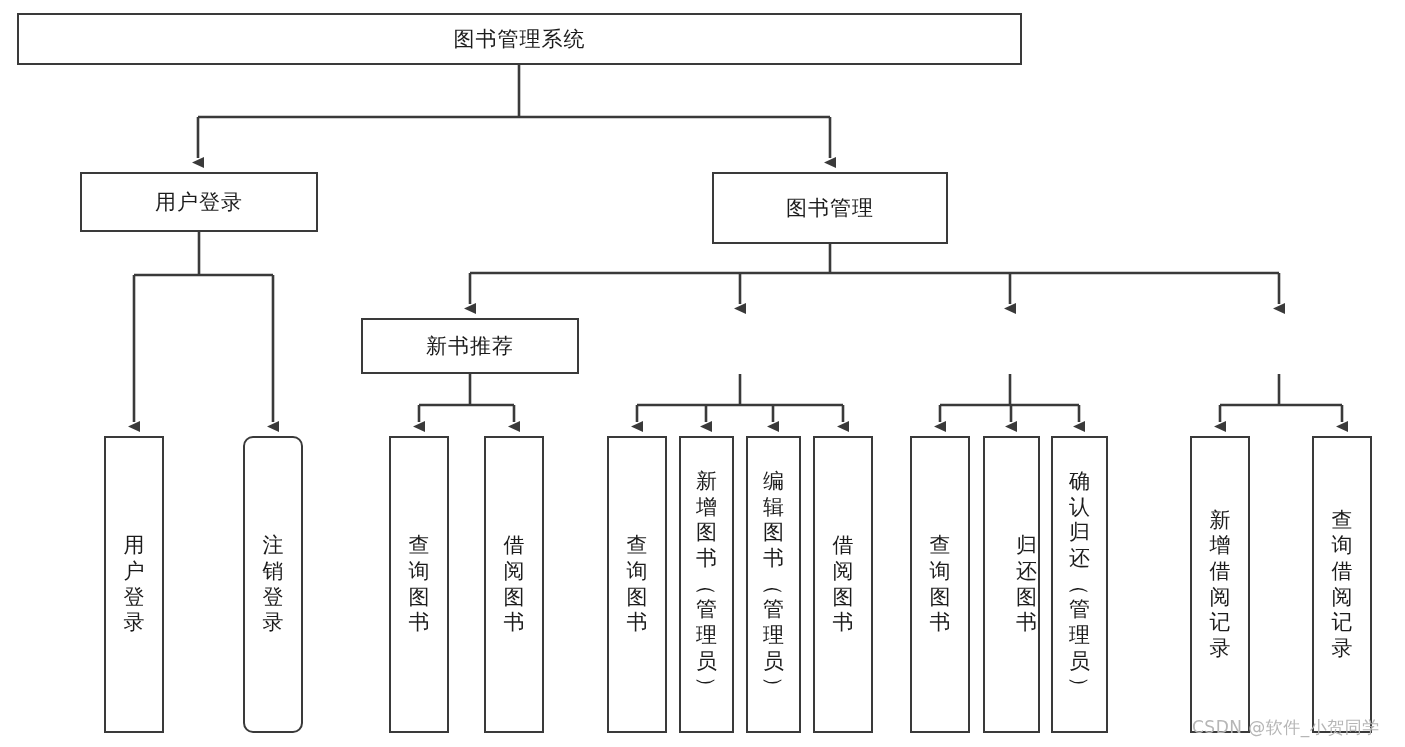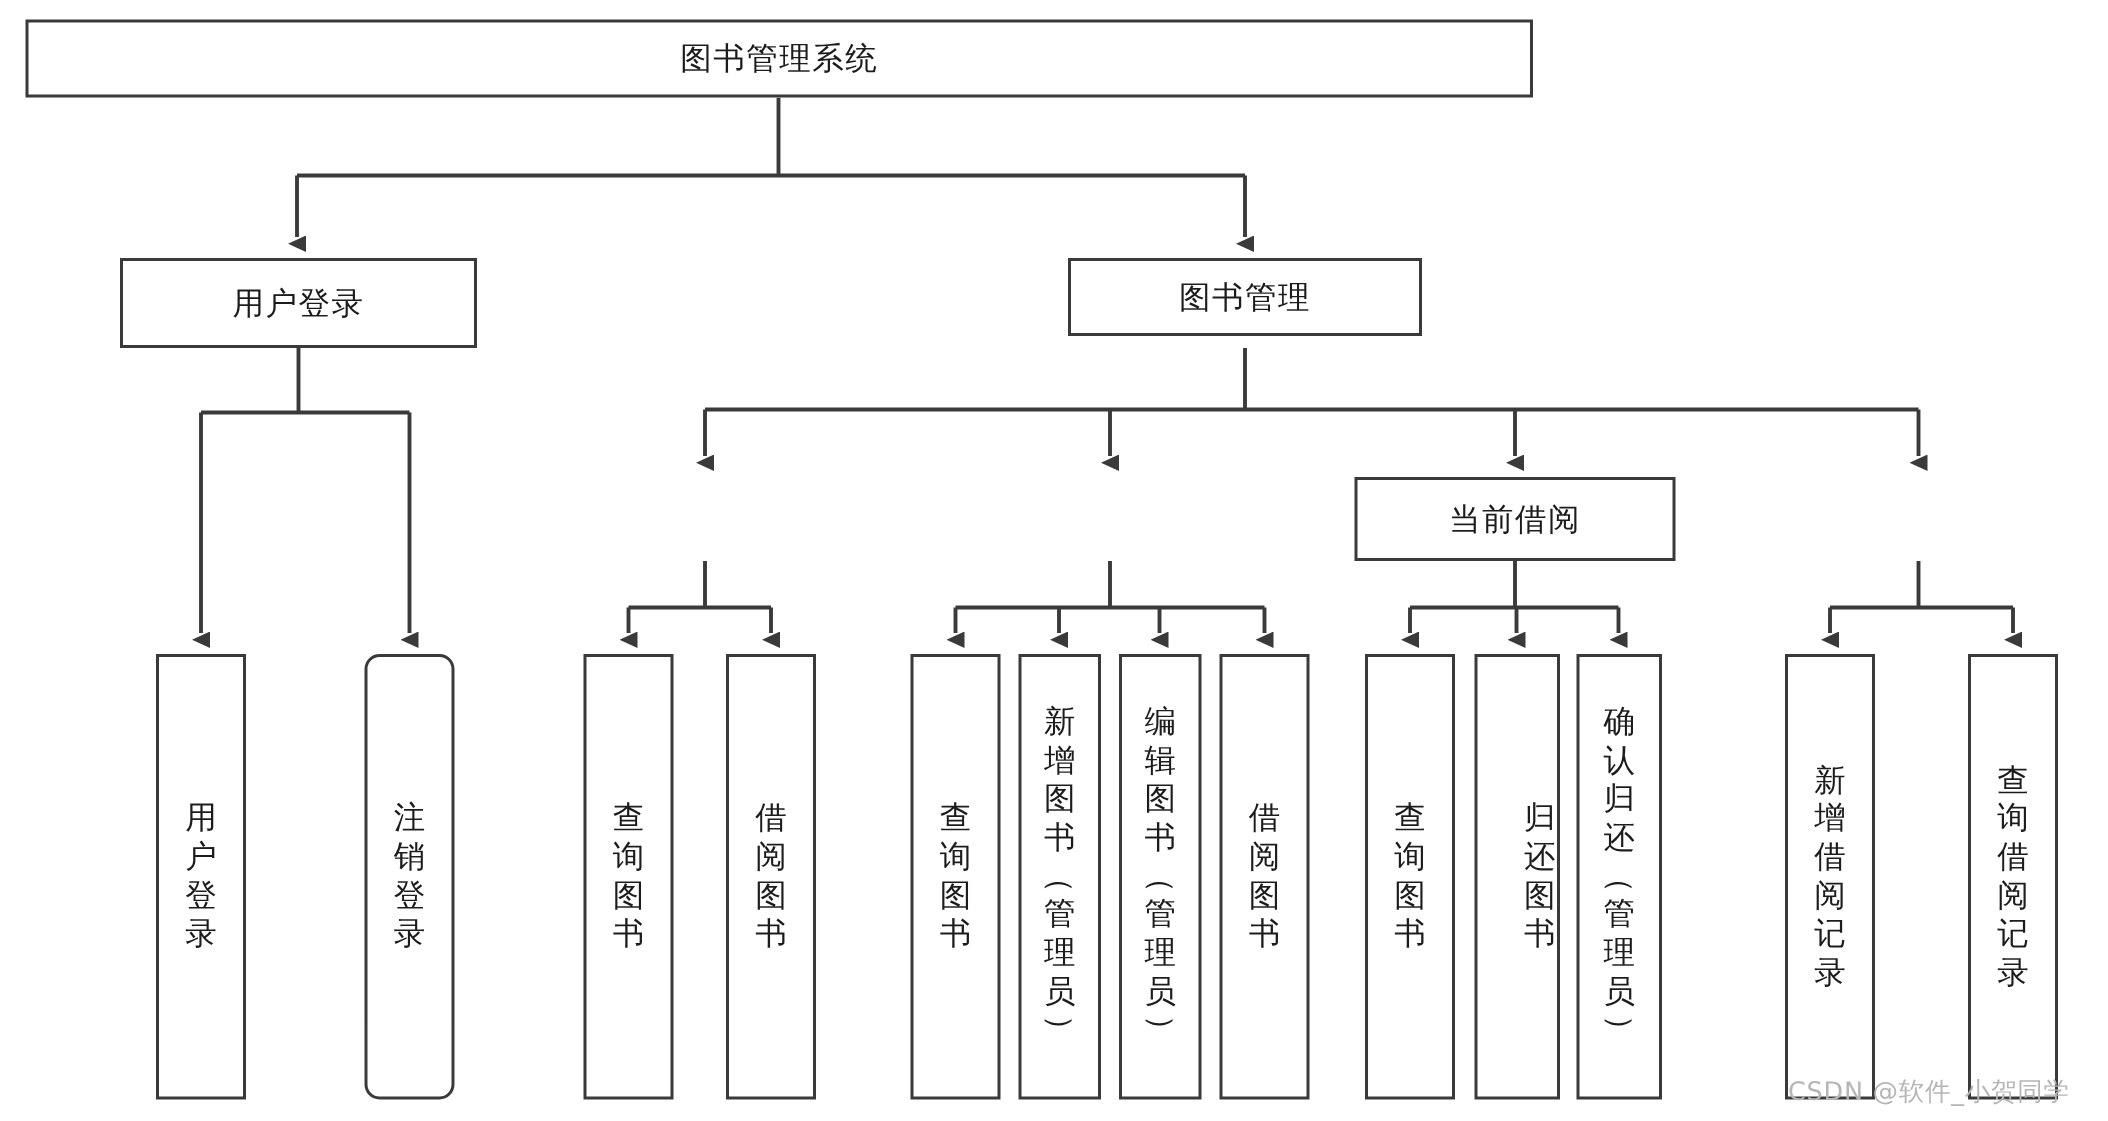--- a/index.html
+++ b/index.html
@@ -127,26 +127,26 @@
     </g>
   </svg>
 
   <div class="node root" id="n-root" style="left: 17px; top: 13px; width: 1005px; height: 52px;">
     <span class="node-label">图书管理系统</span>
   </div>
 
   <div class="node lvl1" id="n-l1-0" style="left: 80px; top: 172px; width: 238px; height: 60px;">
     <span class="node-label">用户登录</span>
   </div>
-  <div class="node lvl1" id="n-l1-1" style="left: 712px; top: 172px; width: 236px; height: 52px;">
+  <div class="node lvl1" id="n-l1-1" style="left: 712px; top: 172px; width: 236px; height: 72px;">
     <span class="node-label">图书管理</span>
   </div>
 
-  <div class="node lvl2" id="n-l2-2" style="left: 903px; top: 318px; width: 214px; height: 56px;">
-    <span class="node-label">当前借阅</span>
+  <div class="node lvl2" id="n-l2-0" style="left: 361px; top: 318px; width: 218px; height: 56px;">
+    <span class="node-label">新书推荐</span>
   </div>
 
   <div id="leaf-host">
       <div class="node leaf" style="left: 104px; top: 436px; width: 60px; height: 297px;">
         <span class="node-label">用户登录</span>
       </div>
       <div class="node leaf" style="left: 243px; top: 436px; width: 60px; height: 297px; border-radius: 10px;">
         <span class="node-label">注销登录</span>
       </div>
       <div class="node leaf" style="left: 389px; top: 436px; width: 60px; height: 297px;">

